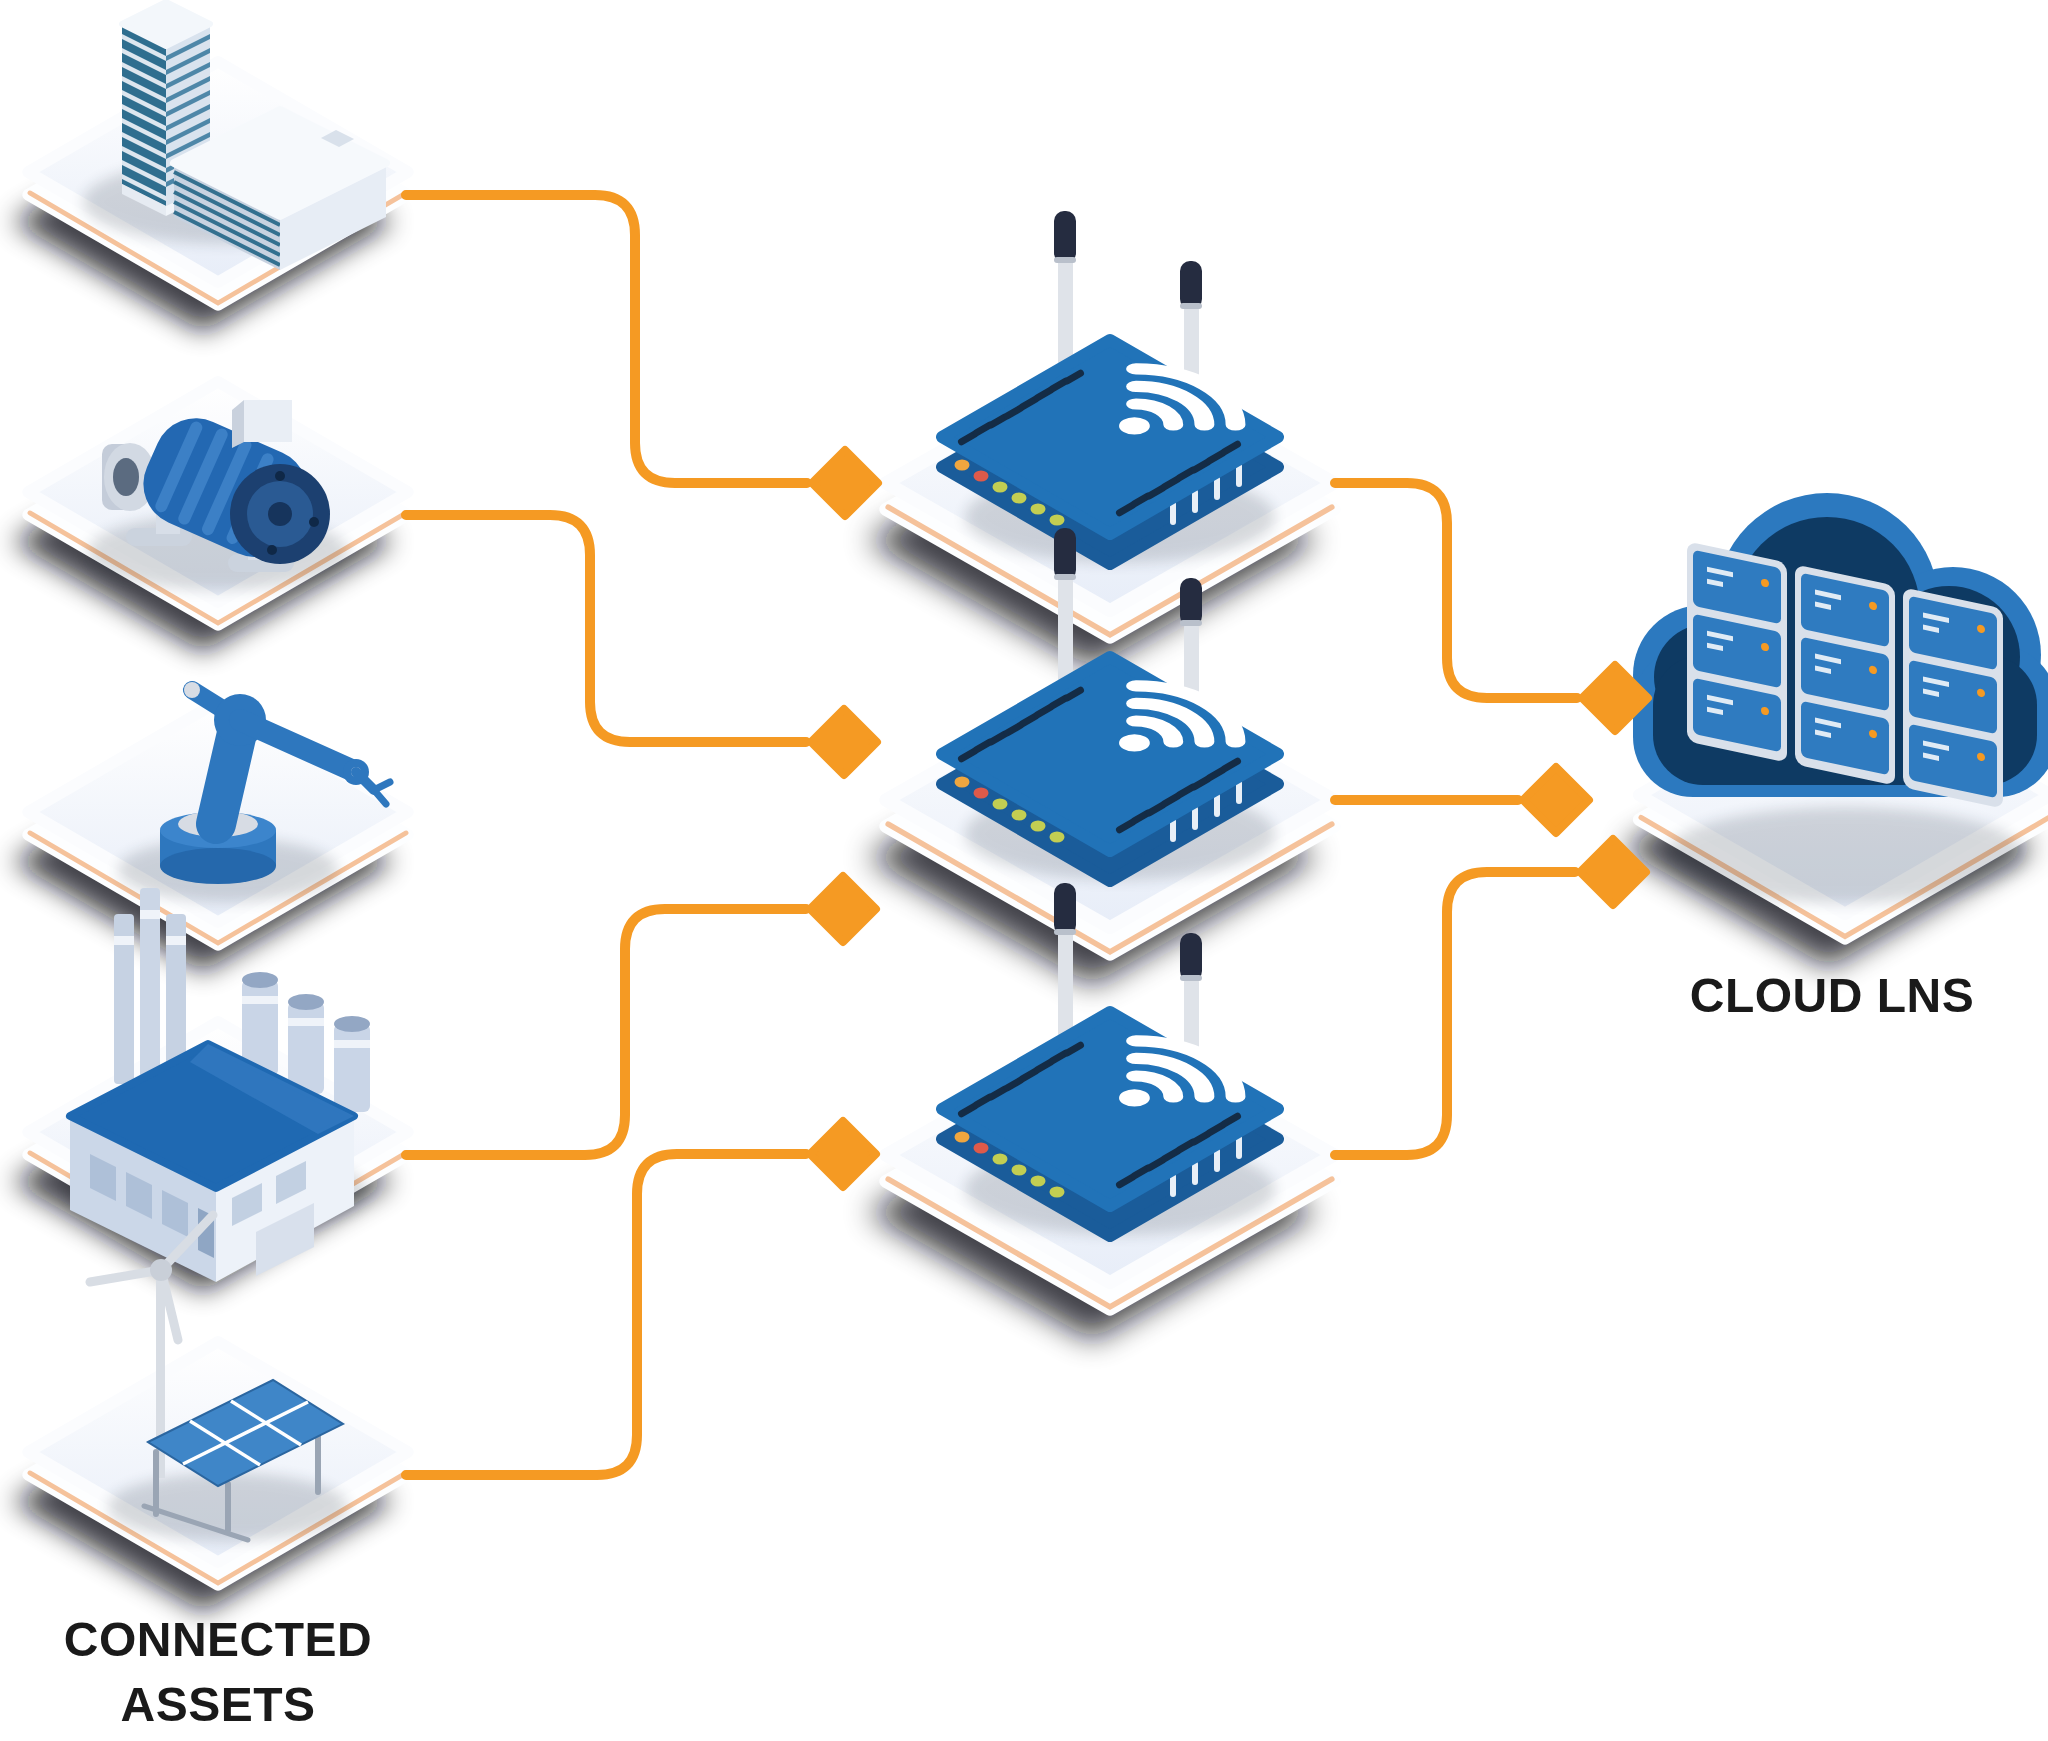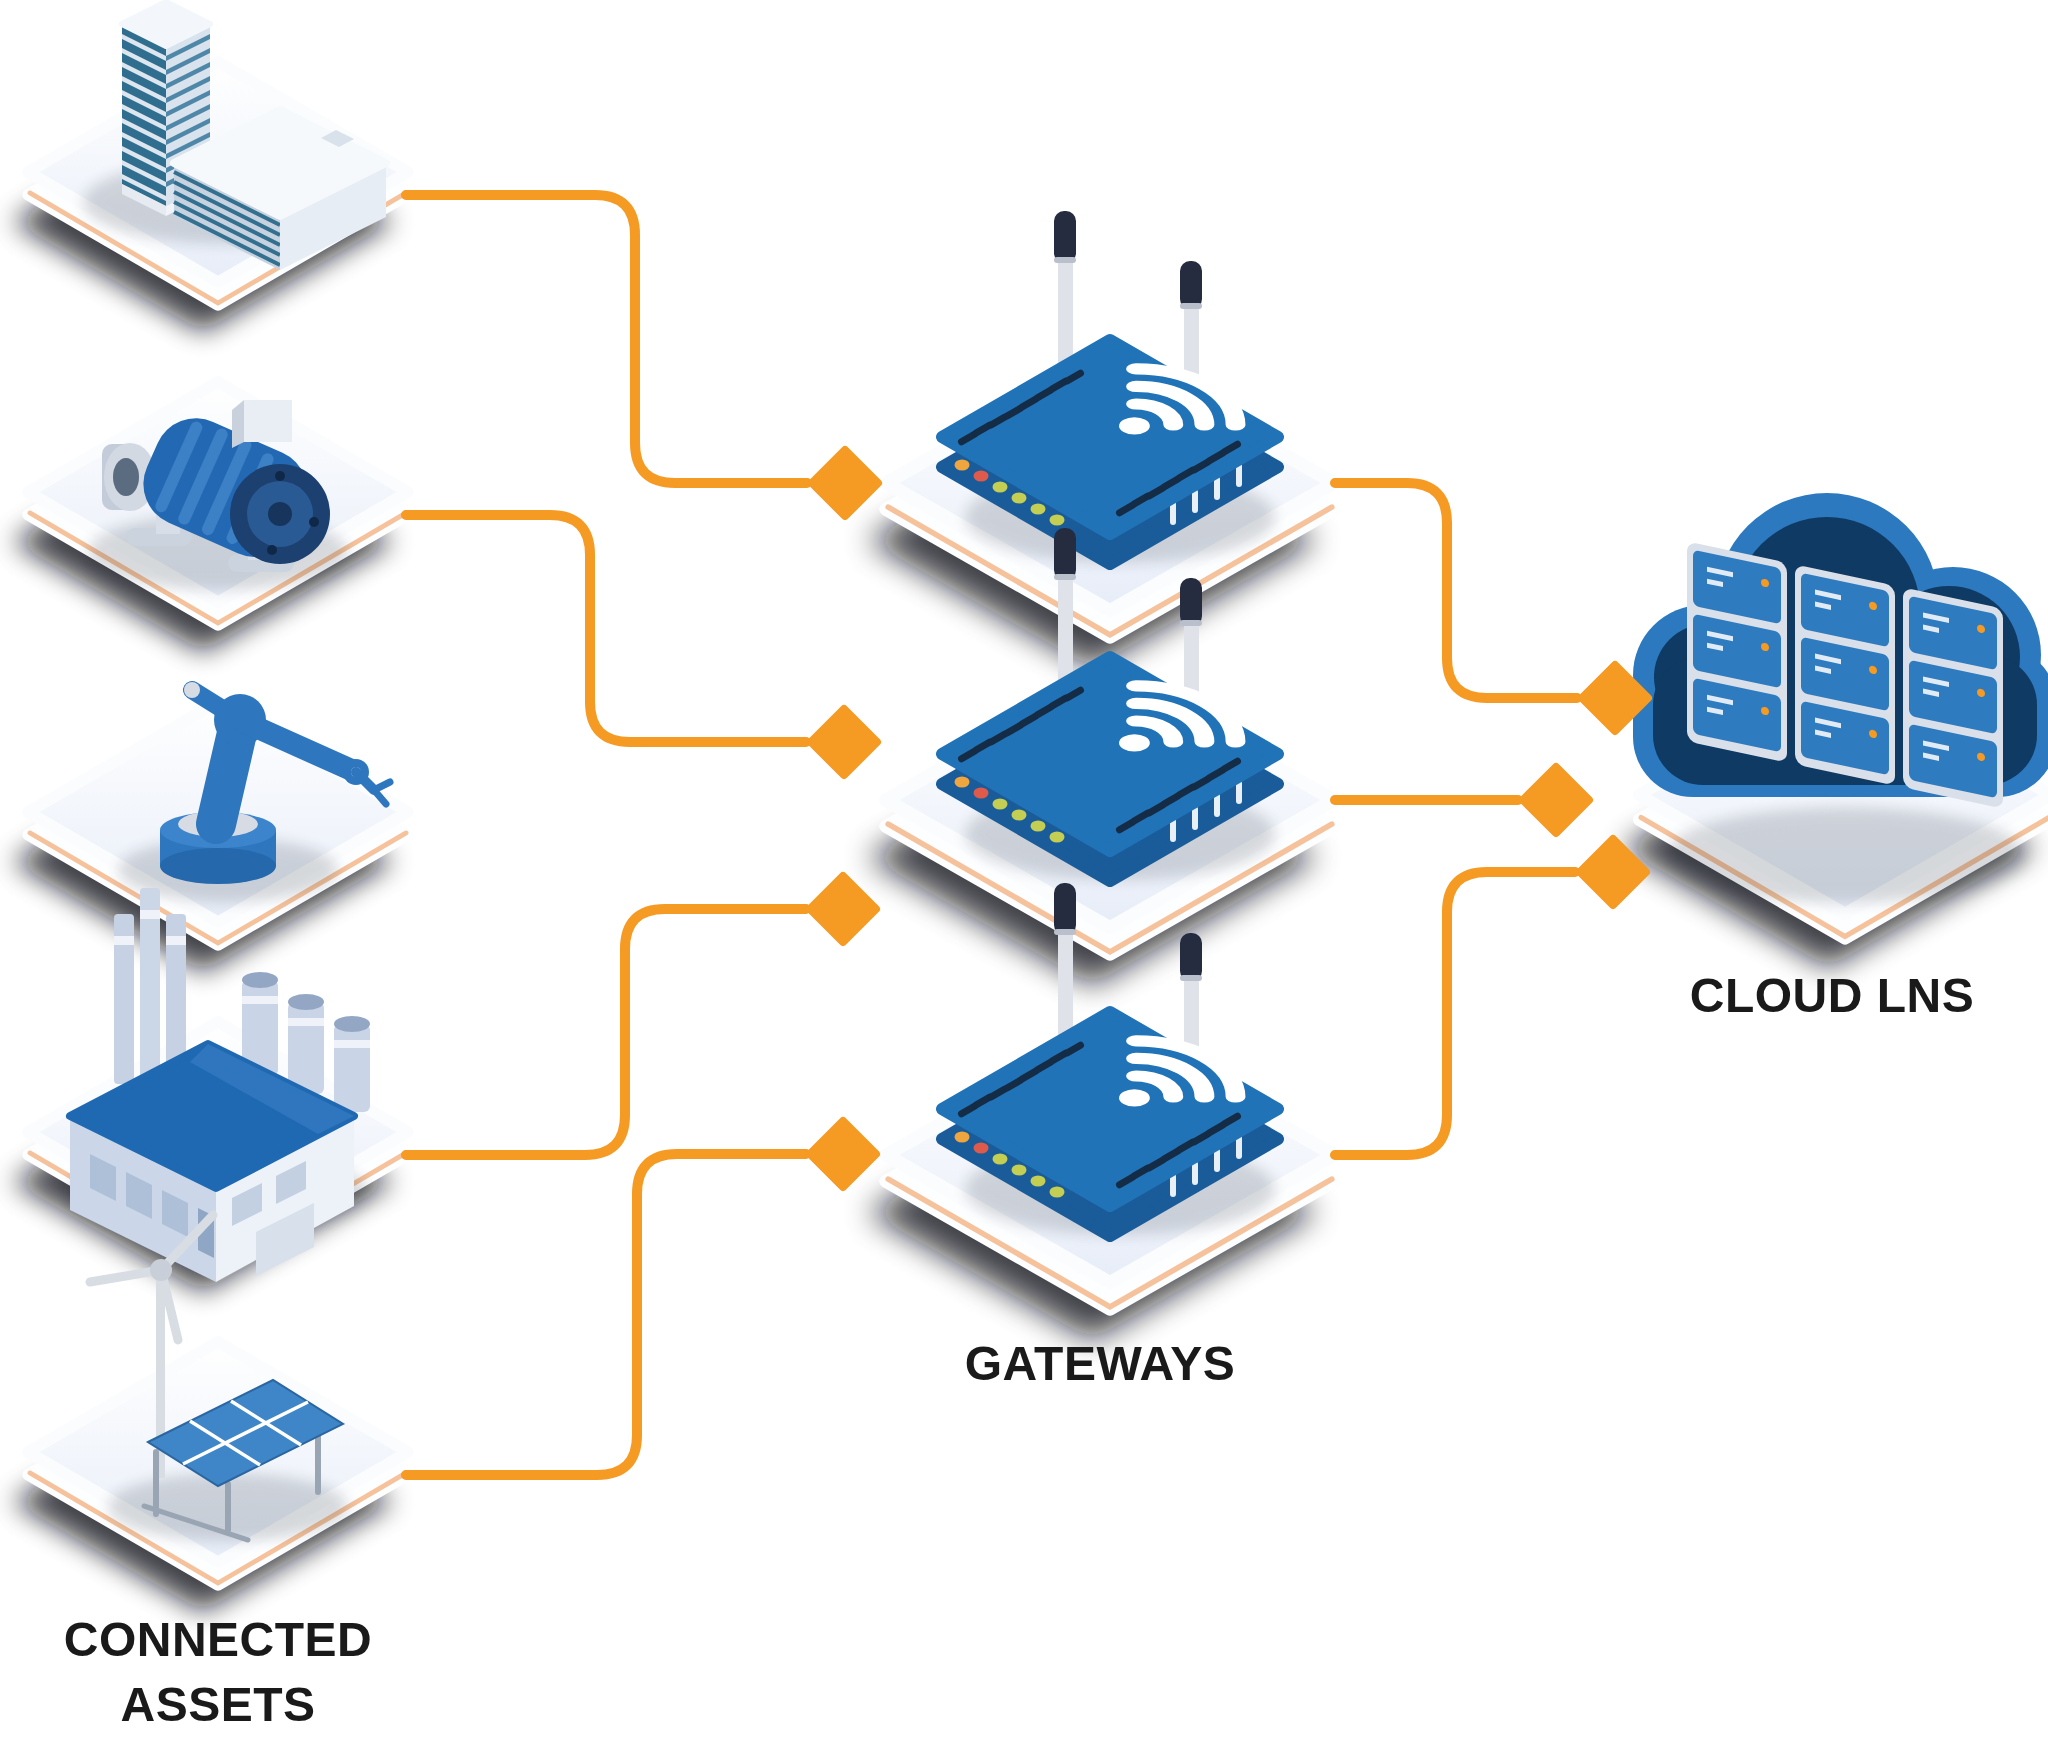--- a/index.html
+++ b/index.html
@@ -423,15 +423,14 @@
 
     <path class="connector" d="M 1335 800 H 1518"></path>
     <path class="diamond" d="M -33 0 L 0 -33 L 33 0 L 0 33 Z" transform="translate(1556,800)"></path>
 
     <path class="connector" d="M 1335 1155 H 1407 Q 1447 1155 1447 1115 V 912 Q 1447 872 1487 872 H 1575"></path>
     <path class="diamond" d="M -33 0 L 0 -33 L 33 0 L 0 33 Z" transform="translate(1613,872)"></path>
   </g>
 </svg>
 
   <div id="label-assets" class="diagram-label">CONNECTED ASSETS</div>
-  <div id="label-gateways" class="diagram-label">GATEWAYS</div>
   <div id="label-cloud" class="diagram-label">CLOUD LNS</div>
 </div>
 
 </body></html>

